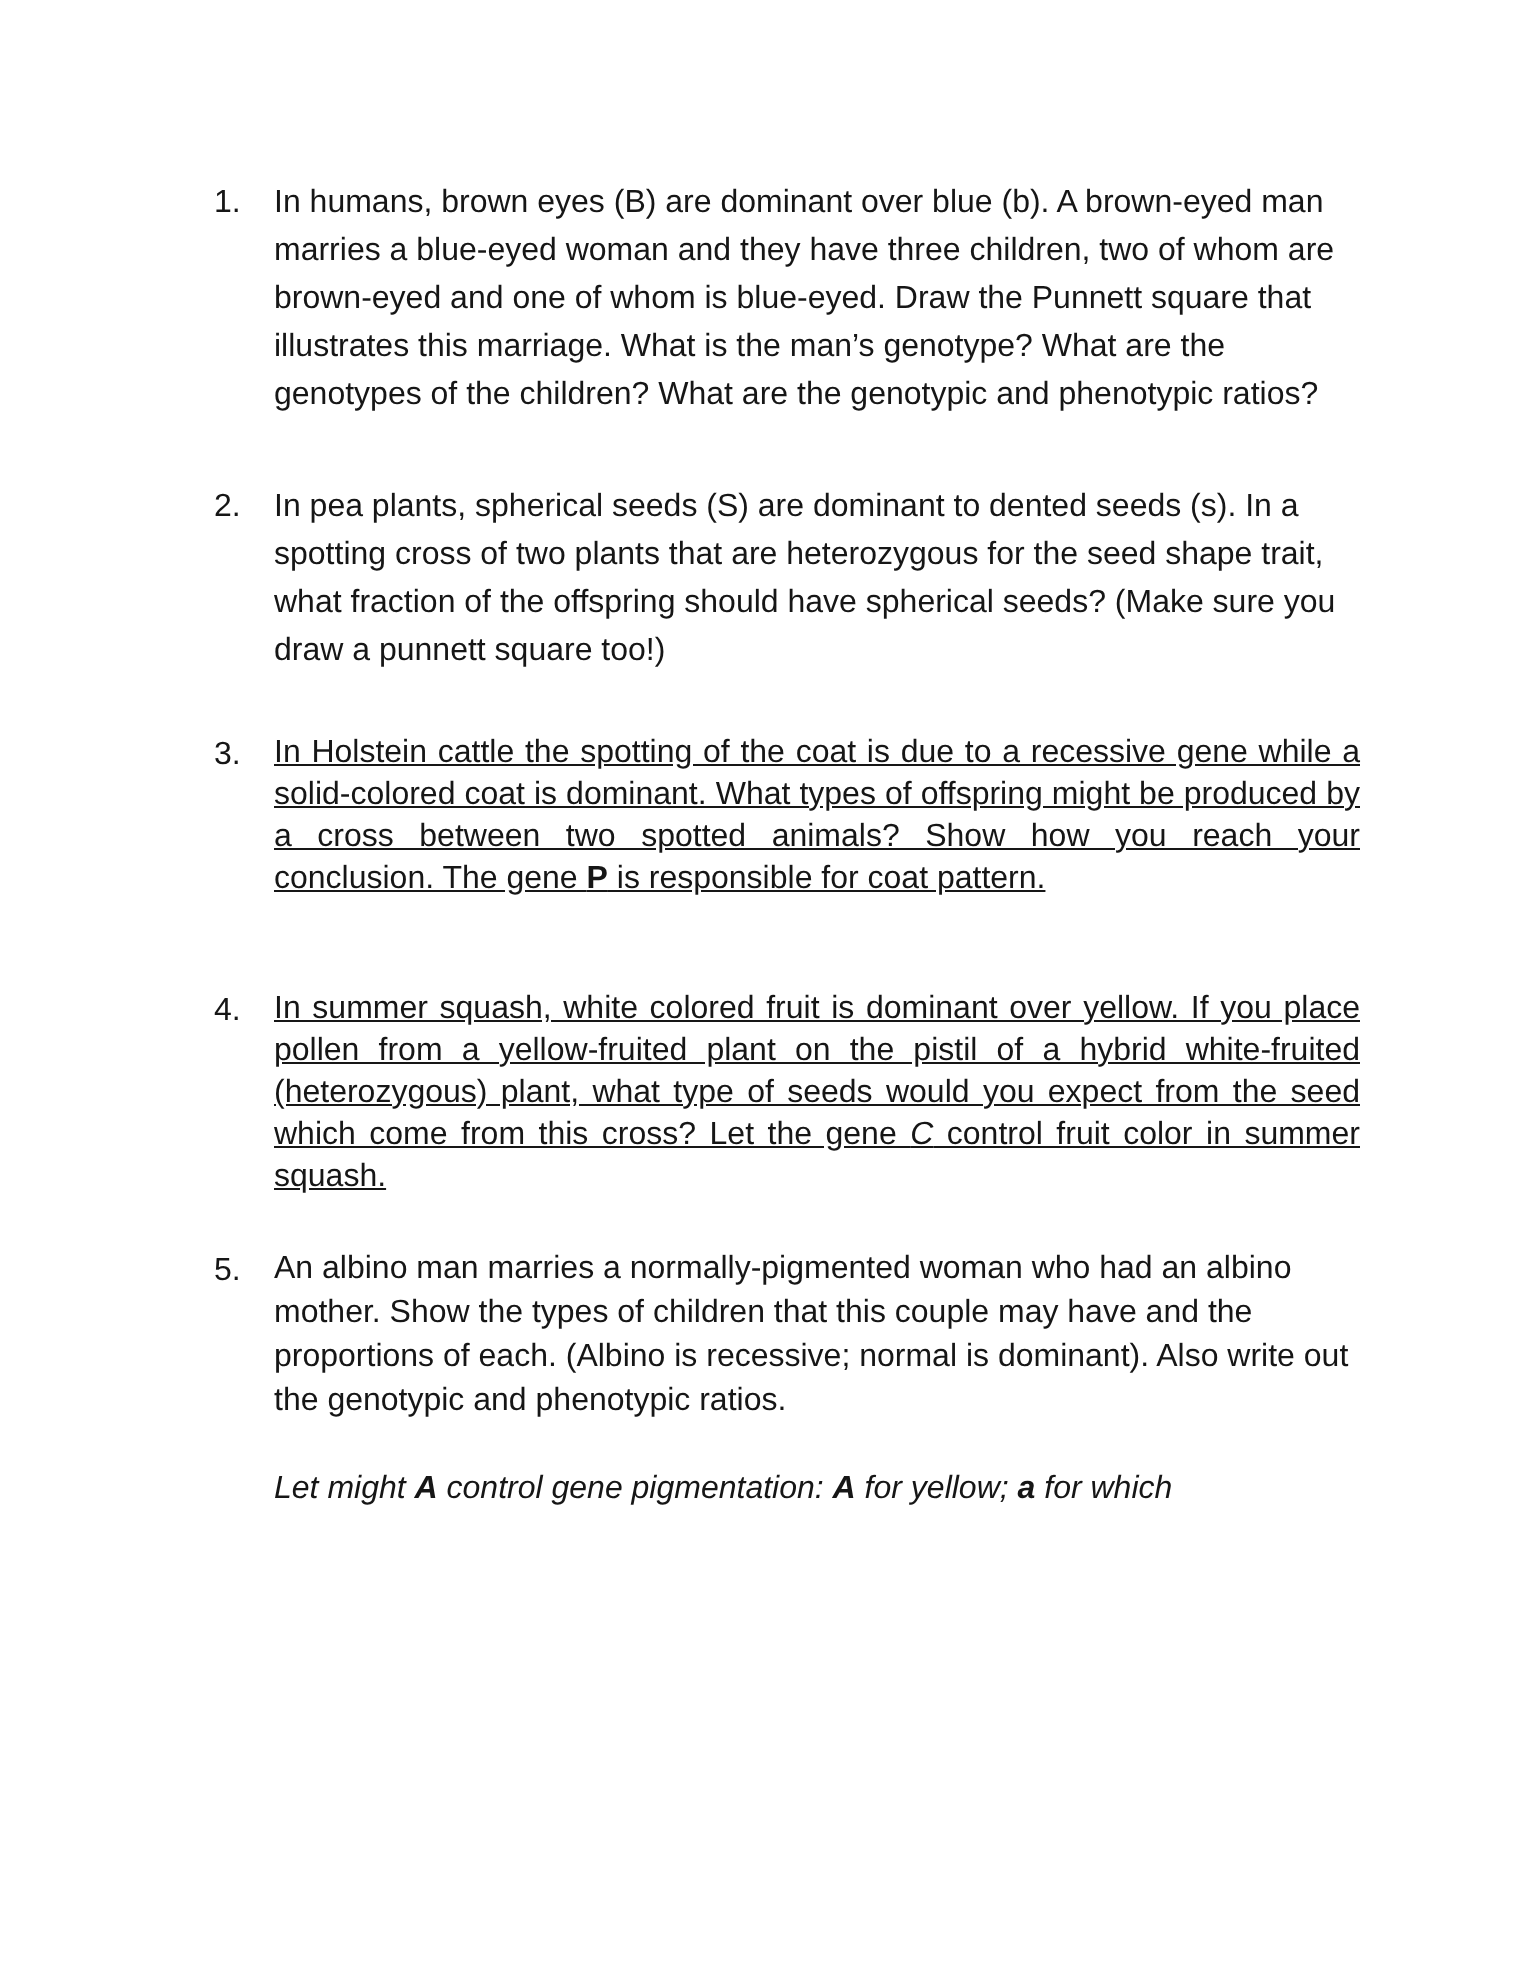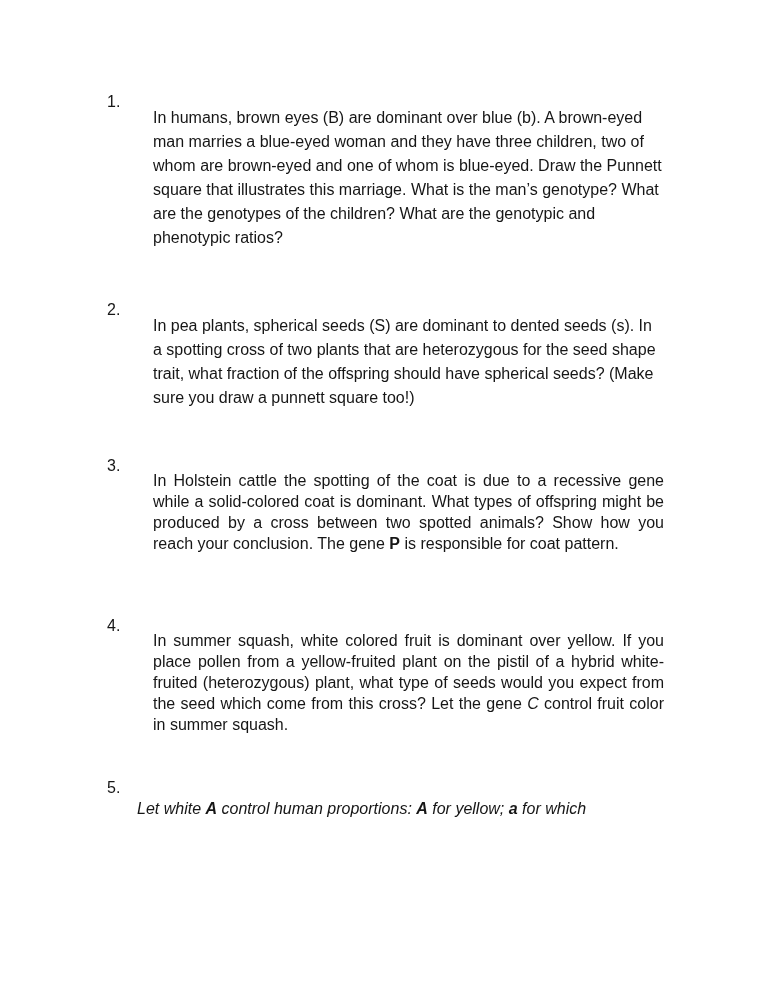--- a/index.html
+++ b/index.html
@@ -43,27 +43,27 @@
     flex: 0 0 30px;
     width: 30px;
     font-size: 16px;
     line-height: 24px;
   }
   .pbody {
     flex: 1;
     min-width: 0;
   }
   .ptext {
-    margin: 16px;
+    margin: 0;
     font-size: 16px;
   }
   .lh24 { line-height: 24px; }
   .lh21 { line-height: 21px; }
   .lh22 { line-height: 22px; }
-  .justify { text-align: justify; }
+  .justify { text-align: justify; text-decoration: underline; }
   .mb32 { margin-bottom: 32px; }
   .mb28 { margin-bottom: 28px; }
   .mb44 { margin-bottom: 44px; }
   .mb25 { margin-bottom: 25px; }
   .gene-bold { font-weight: bold; font-style: normal; }
   .gene-italic { font-style: italic; font-weight: normal; }
   .note {
     margin: 22px 0 0 0;
     font-size: 16px;
     font-style: italic;
@@ -103,17 +103,18 @@
   <div class="problem mb25">
     <span class="num">4.</span>
     <div class="pbody">
       <p class="ptext lh21 justify"><span>In summer squash, white colored fruit is dominant over yellow. If you place pollen from a yellow-fruited plant on the pistil of a hybrid white-fruited (heterozygous) plant, what type of seeds would you expect from the seed which come from this cross? Let the gene </span><span class="gene-italic">C</span><span> control fruit color in summer squash.</span></p>
     </div>
   </div>
 
   <div class="problem">
     <span class="num">5.</span>
     <div class="pbody">
-      <p class="note lh22"><span>Let white </span><span class="gene-bold-italic">A</span><span> control human proportions: </span><span class="gene-bold-italic">A</span><span> for yellow; </span><span class="gene-bold-italic">a</span><span> for which</span></p>
+      <p class="ptext lh22">An albino man marries a normally-pigmented woman who had an albino mother. Show the types of children that this couple may have and the proportions of each. (Albino is recessive; normal is dominant). Also write out the genotypic and phenotypic ratios.</p>
+      <p class="note lh22"><span>Let might </span><span class="gene-bold-italic">A</span><span> control gene pigmentation: </span><span class="gene-bold-italic">A</span><span> for yellow; </span><span class="gene-bold-italic">a</span><span> for which</span></p>
     </div>
   </div>
 
 </div>
 
 </body></html>

